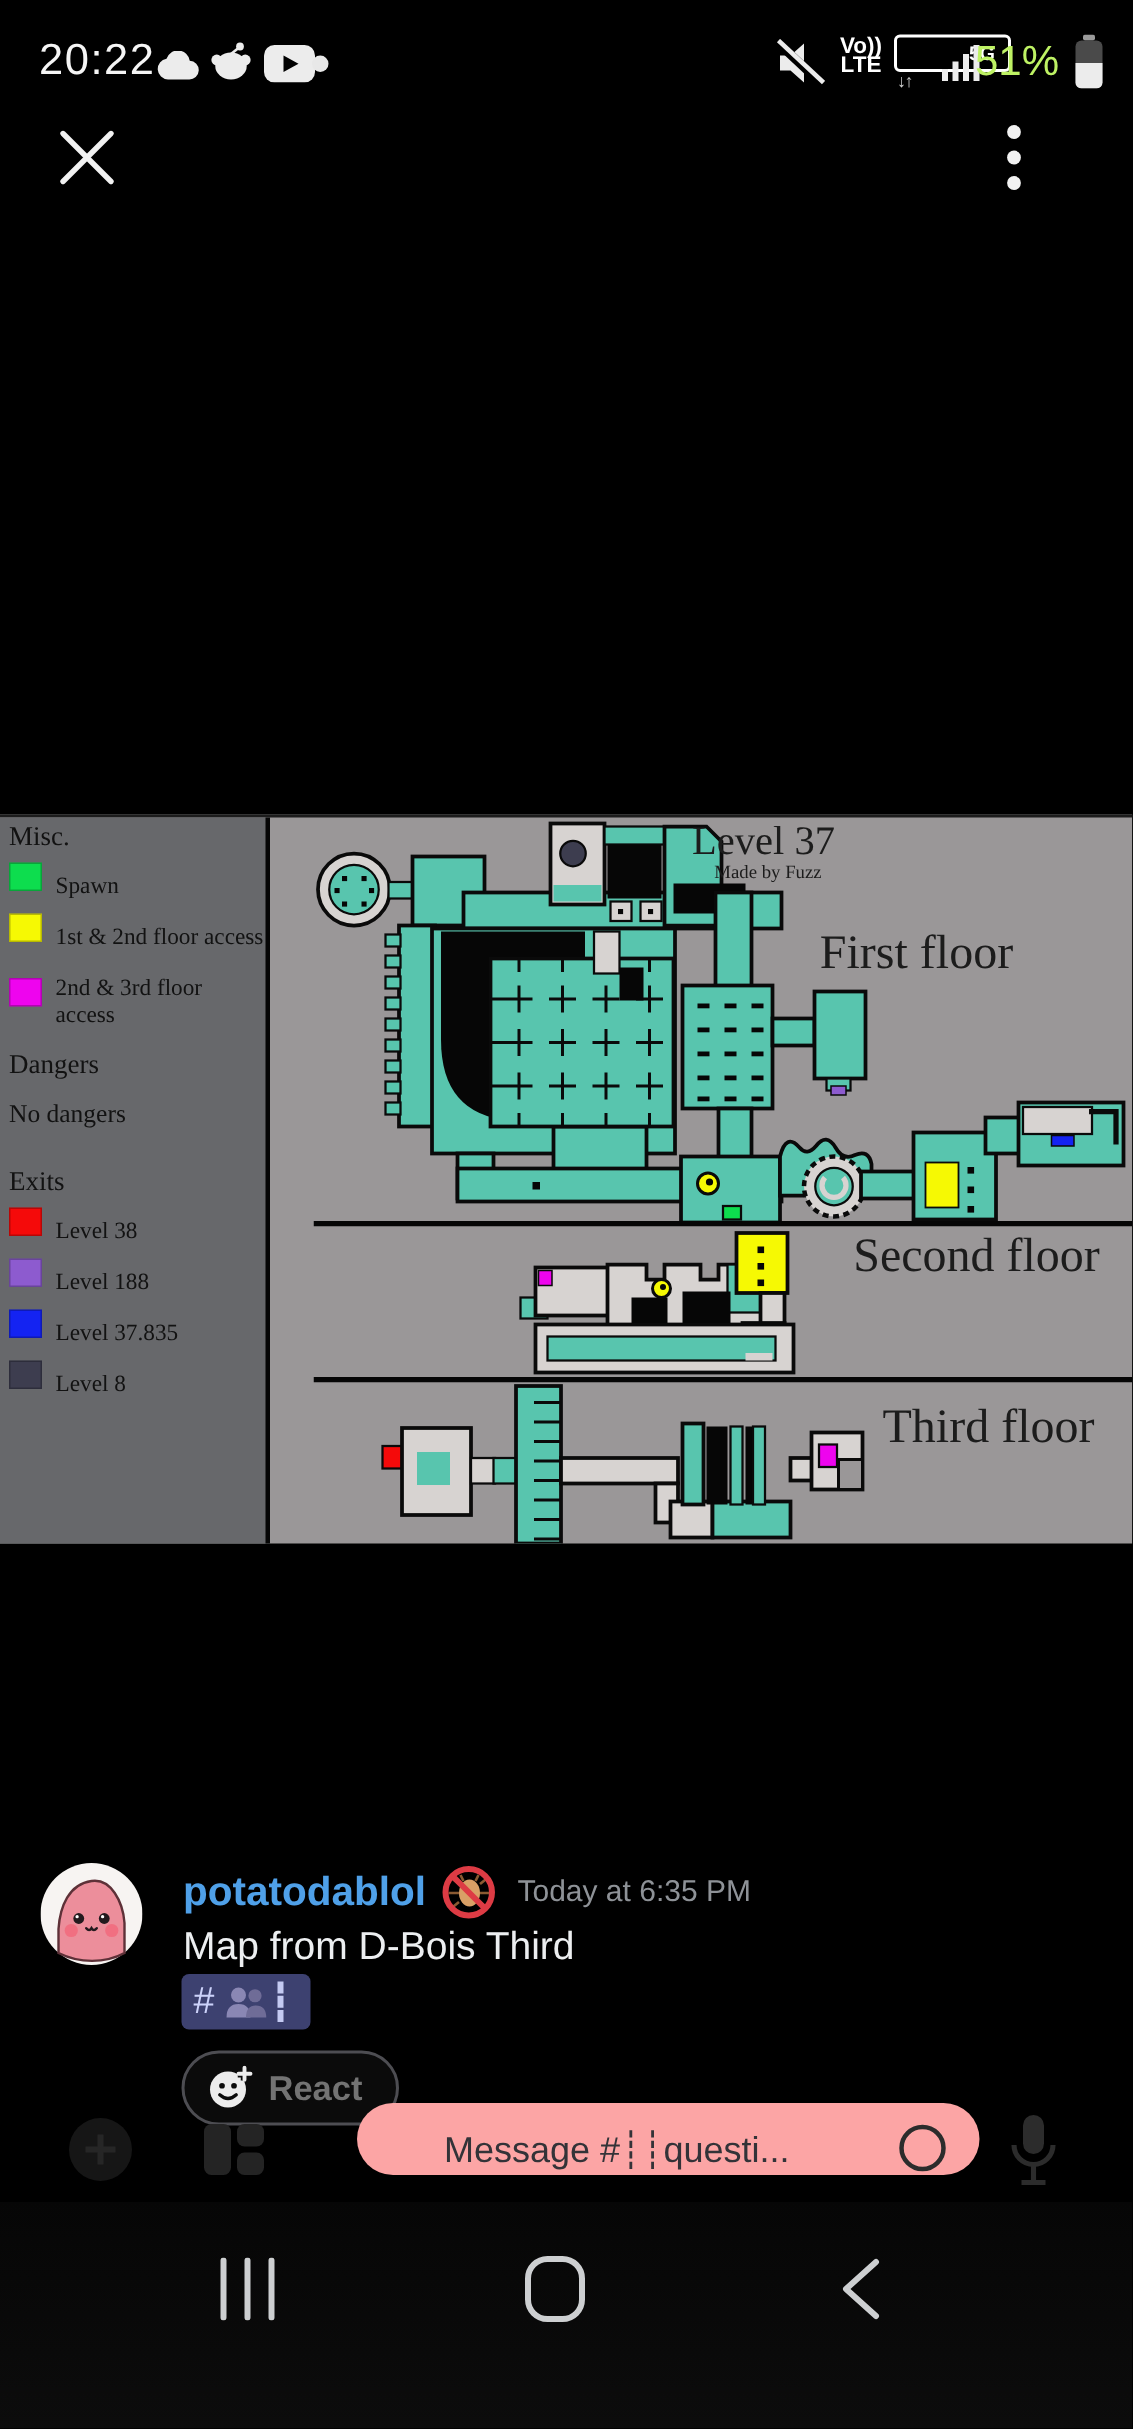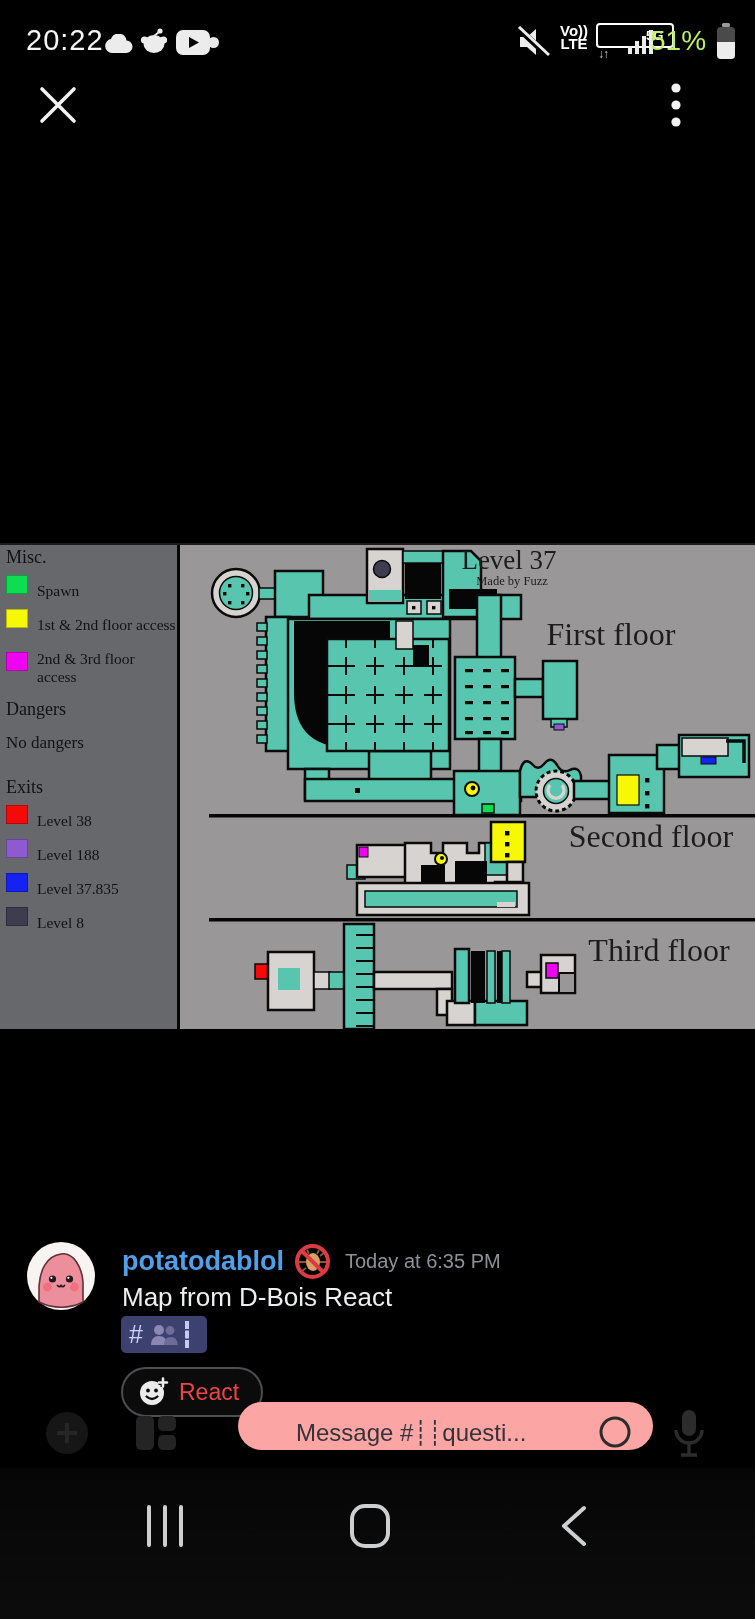--- a/index.html
+++ b/index.html
@@ -46,21 +46,21 @@
   .username{color:var(--username);font-size:27px;font-weight:700;}
   .timestamp{color:var(--timestamp);font-size:20px;margin-left:14px;}
   .msg-text{left:122px;top:1282px;color:var(--msgtext);font-size:26px;}
   .chip{left:121px;top:1316px;height:37px;background:var(--chipbg);border-radius:5px;
         display:flex;align-items:center;padding:0 10px 0 8px;}
   .chip-hash{color:var(--chiptext);font-size:25px;font-weight:400;margin-right:6px;}
   .chip-dash{width:0;height:27px;border-left:4.5px dashed var(--chiptext);margin:0 8px 0 6px;opacity:.95;}
   .chip-name{color:var(--chiptext);font-size:24px;font-weight:700;}
   .react{left:121px;top:1367px;height:50px;border:2px solid var(--reactborder);border-radius:26px;
          background:#0b0b0b;display:flex;align-items:center;padding:0 22px 0 16px;box-sizing:border-box;}
-  .react-label{color:#ef4444;font-size:23px;font-weight:400;margin-left:10px;}
+  .react-label{color:#737373;font-size:23px;font-weight:700;margin-left:10px;}
 
   
   .composer{left:0;top:1398px;width:755px;height:70px;opacity:1;}
   .pill{position:absolute;left:238px;top:4px;width:415px;height:48px;border-radius:30px;background:#fca5a5;text-decoration:underline;}
   .pill-text{position:absolute;left:58px;top:17px;color:#333338;font-size:24px;white-space:nowrap;overflow:hidden;width:280px;}
 
   
   .navbar{left:0;top:1468px;width:755px;height:151px;background:linear-gradient(#060606,#0c0c0c);}
 </style>
 </head>
@@ -348,21 +348,21 @@
     <span class="username">potatodablol</span>
     <svg style="margin-left:10px" width="37" height="37" viewBox="0 0 37 37">
       <ellipse cx="19" cy="19" rx="7" ry="9" fill="#d9a066"></ellipse>
       <path d="M12,13 l-5,-4 M12,19 h-7 M12,25 l-5,4 M26,13 l5,-4 M26,19 h7 M26,25 l5,4 M15,11 l-2,-4 M23,11 l2,-4" stroke="#8a5a32" stroke-width="1.8"></path>
       <circle cx="18.5" cy="18.5" r="15.5" fill="none" stroke="#dd3b44" stroke-width="4"></circle>
       <path d="M8,8 L29,29" stroke="#dd3b44" stroke-width="4"></path>
     </svg>
     <span class="timestamp">Today at 6:35 PM</span>
   </div>
 
-  <div class="abs msg-text">Map from D-Bois React</div>
+  <div class="abs msg-text">Map from D-Bois Third</div>
 
   <div class="abs chip">
     <span class="chip-hash">#</span>
     <svg width="30" height="24" viewBox="0 0 30 24">
       <circle cx="10" cy="7" r="5" fill="#8a87b4"></circle>
         <path d="M2,22 q0,-9 8,-9 q8,0 8,9 z" fill="#8a87b4"></path>
       <circle cx="21" cy="7.5" r="4.4" fill="#6f6c97"></circle>
         <path d="M15,22 q0,-8 6.5,-8 q7,0 7,8 z" fill="#6f6c97"></path>
     </svg>
     <span class="chip-dash"></span>

